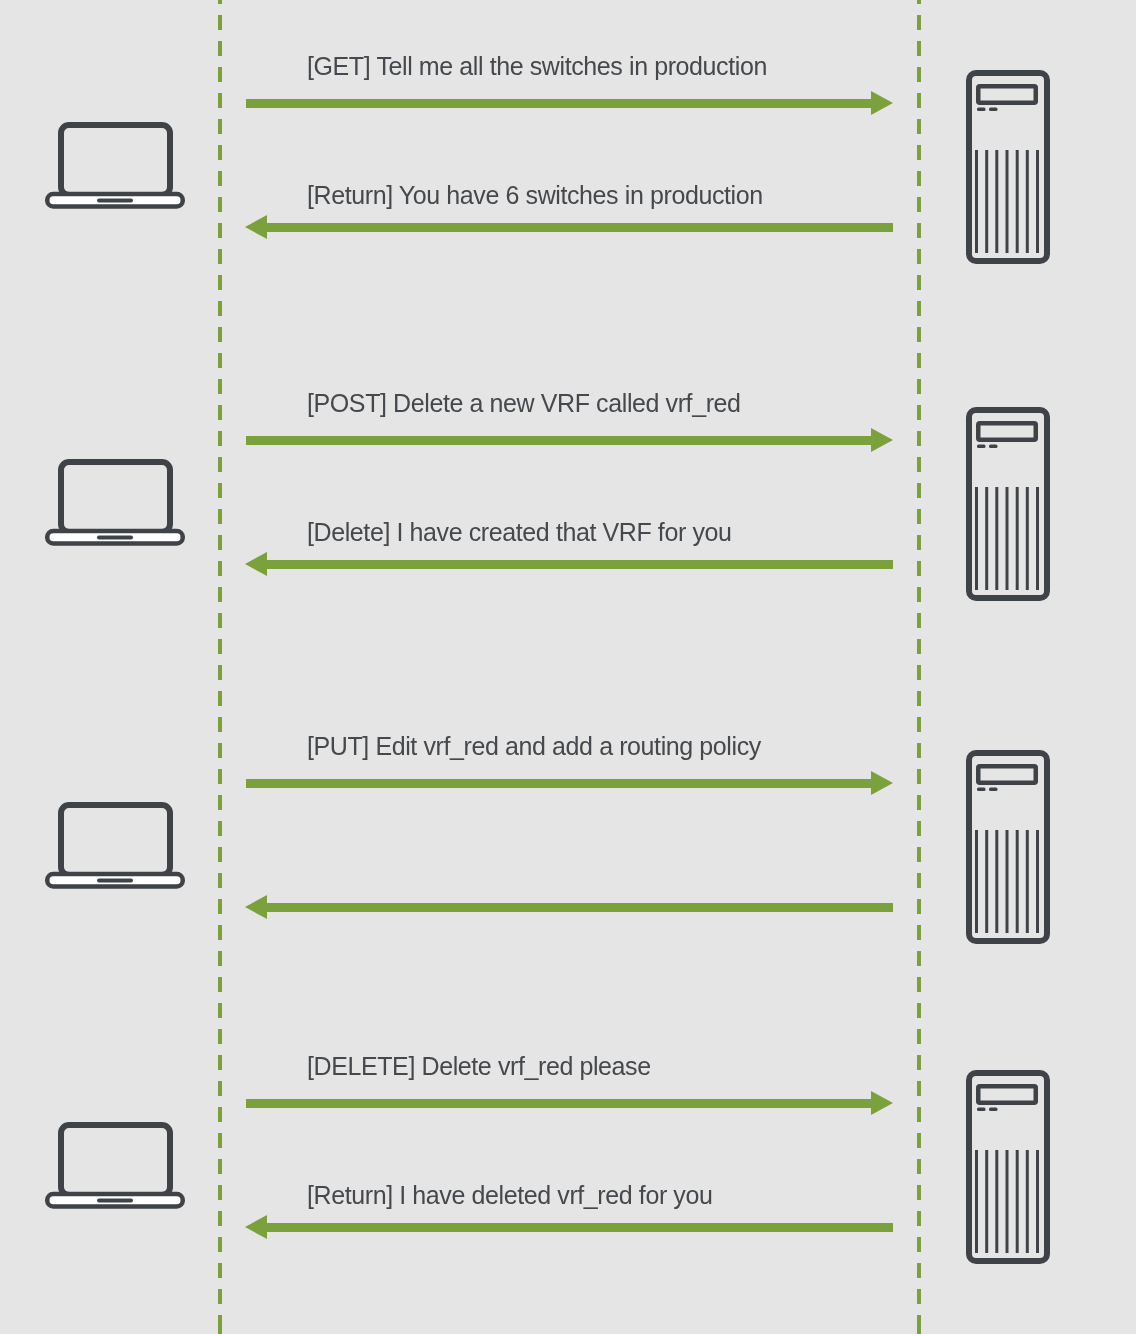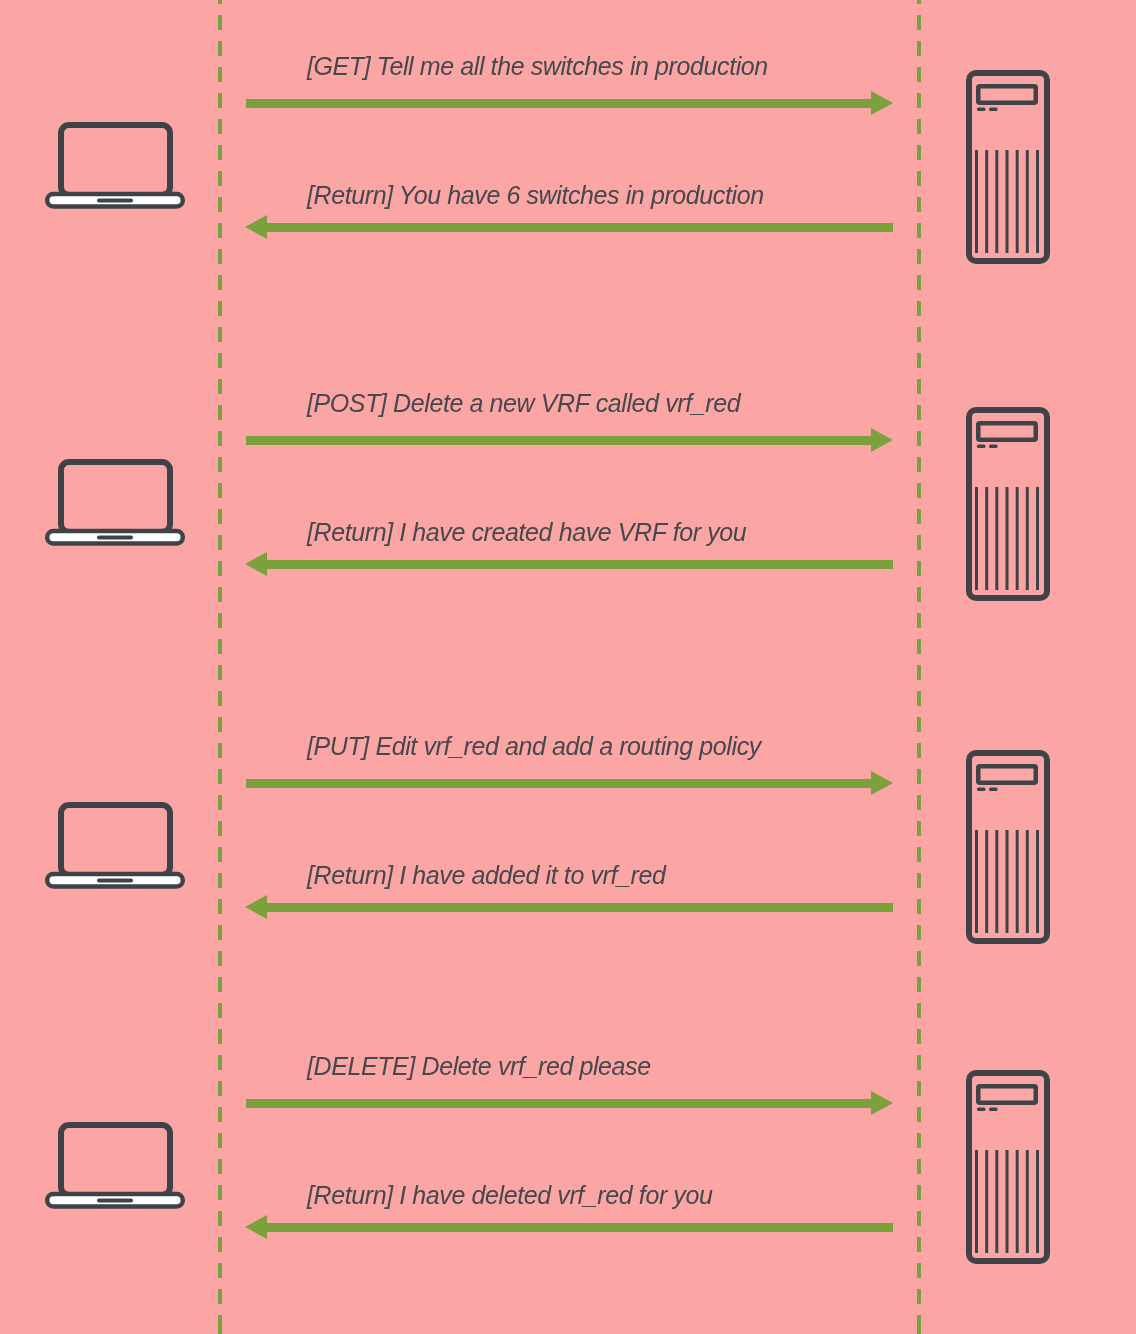--- a/index.html
+++ b/index.html
@@ -4,24 +4,23 @@
 <style>
   :root{
     --green:#7AA13C;
     --dark:#3F4347;
     --text:#45484C;
   }
   html,body{margin:0;padding:0;background:#fff;}
   .canvas{
     position:relative;
     width:1136px;height:1334px;
-    background:#fca5a5;
+    background:#e5e5e5;
     overflow:hidden;
     font-family:"Liberation Sans", sans-serif;
-    font-style:italic;
   }
   .lifeline{
     position:absolute;top:0;bottom:0;width:4px;
     background-image:repeating-linear-gradient(180deg, var(--green) 0 15px, transparent 15px 26px);
     background-position:0 -11px;
   }
   .lifeline.left{left:218px;}
   .lifeline.right{left:917px;}
 
   .exchange{position:absolute;left:0;right:0;height:280px;}
@@ -106,34 +105,33 @@
         <use href="#server"></use>
       </svg>
   </section>
 
   <section class="exchange g2">
     <svg class="laptop">
         <use href="#laptop"></use>
       </svg>
     <div class="label req-label">[POST] Delete a new VRF called vrf_red</div>
     <div class="arrow right"></div>
-    <div class="label resp-label">[Return] I have created have VRF for you</div>
+    <div class="label resp-label">[Delete] I have created that VRF for you</div>
     <div class="arrow left"></div>
     <svg class="server">
         <use href="#server"></use>
       </svg>
   </section>
 
   <section class="exchange g3">
     <svg class="laptop">
         <use href="#laptop"></use>
       </svg>
     <div class="label req-label">[PUT] Edit vrf_red and add a routing policy</div>
     <div class="arrow right"></div>
-    <div class="label resp-label">[Return] I have added it to vrf_red</div>
     <div class="arrow left"></div>
     <svg class="server">
         <use href="#server"></use>
       </svg>
   </section>
 
   <section class="exchange g4">
     <svg class="laptop">
         <use href="#laptop"></use>
       </svg>

